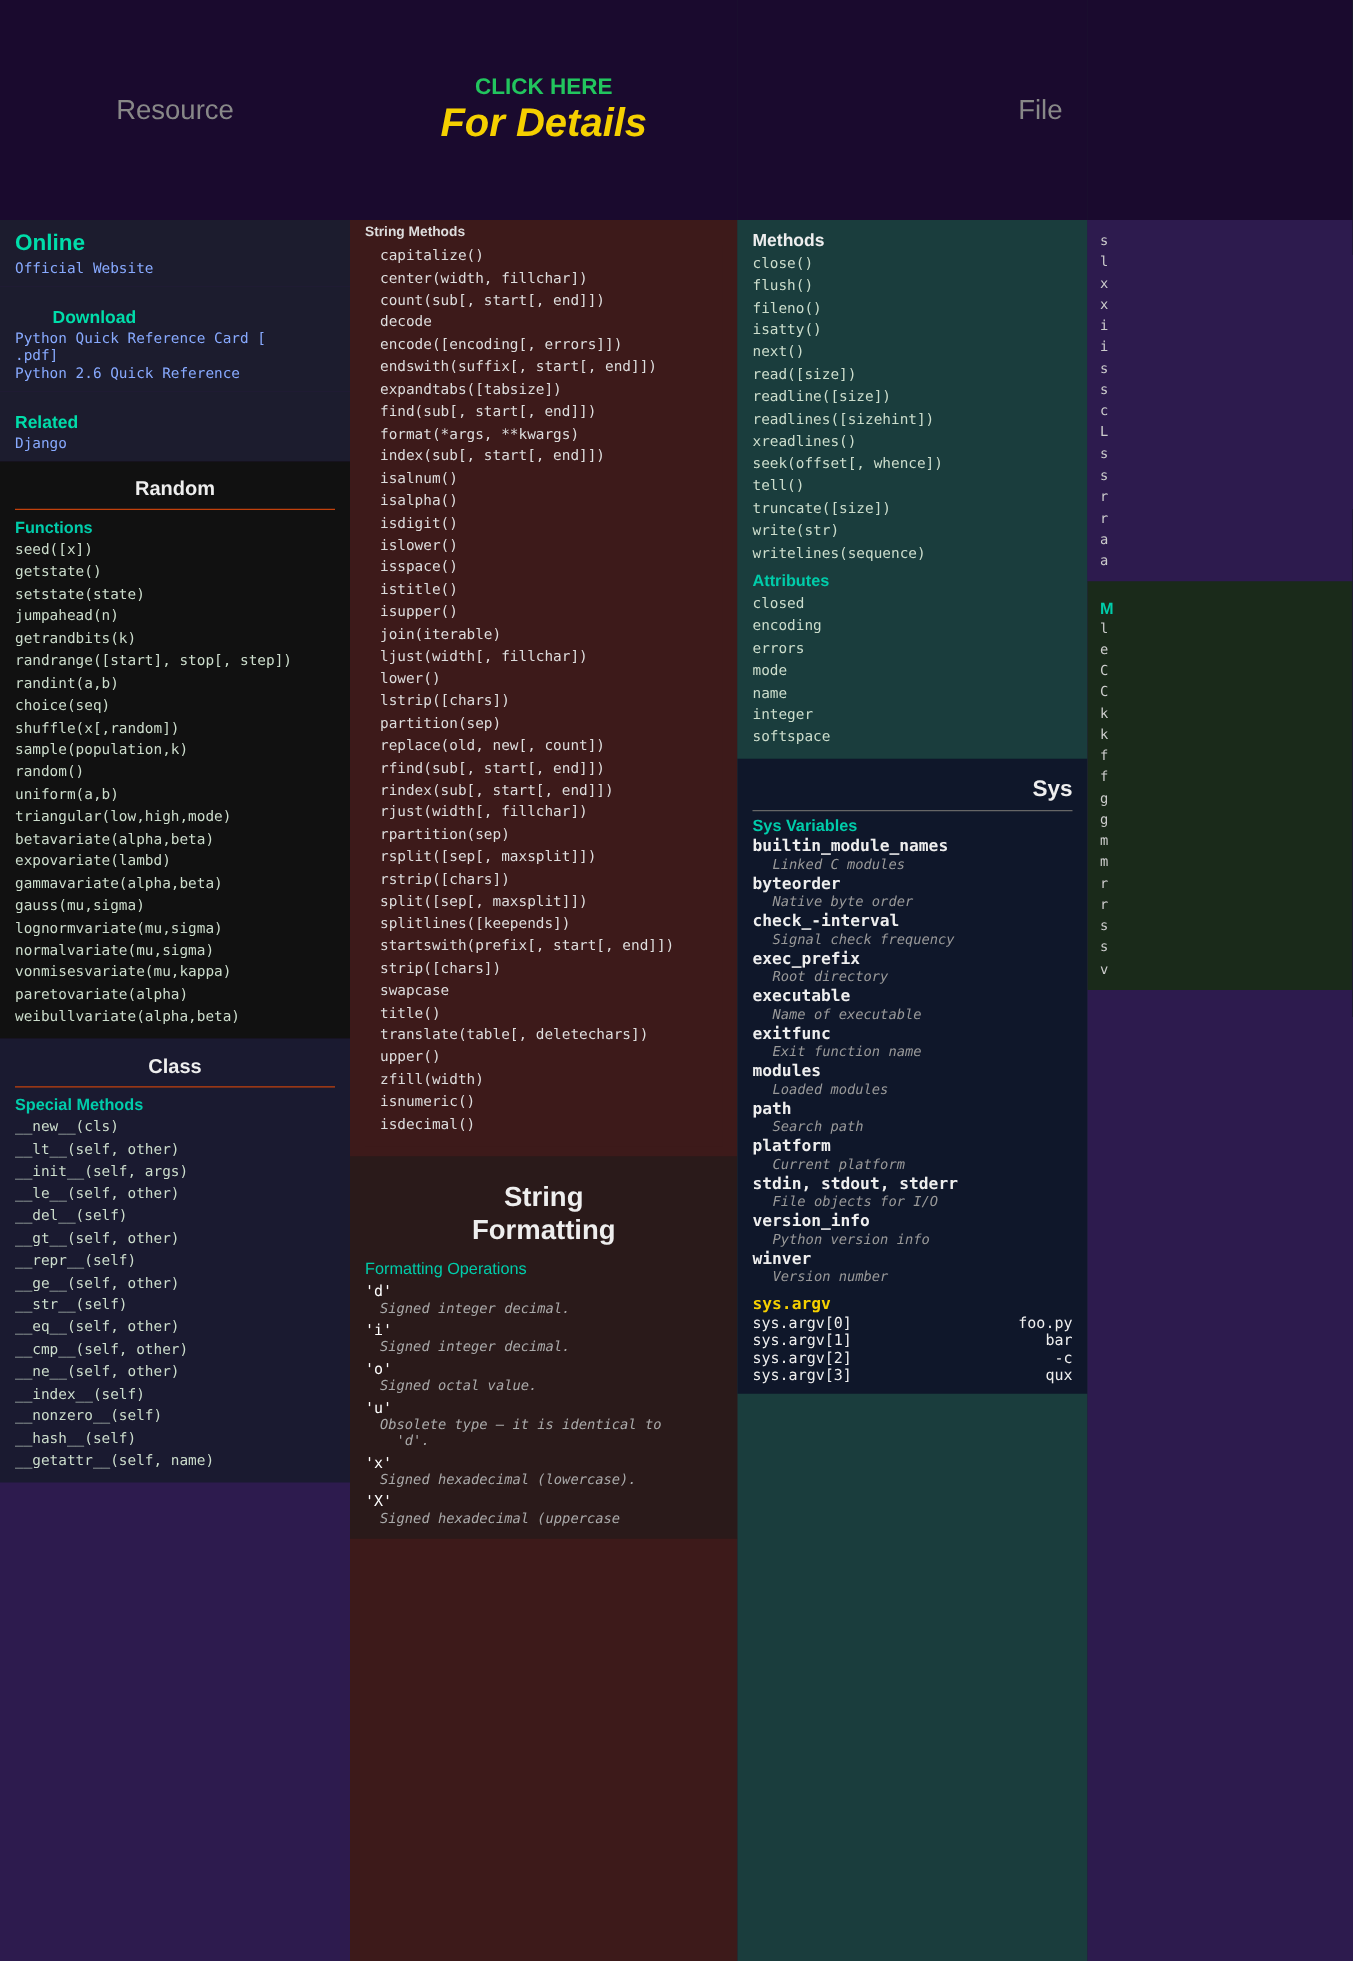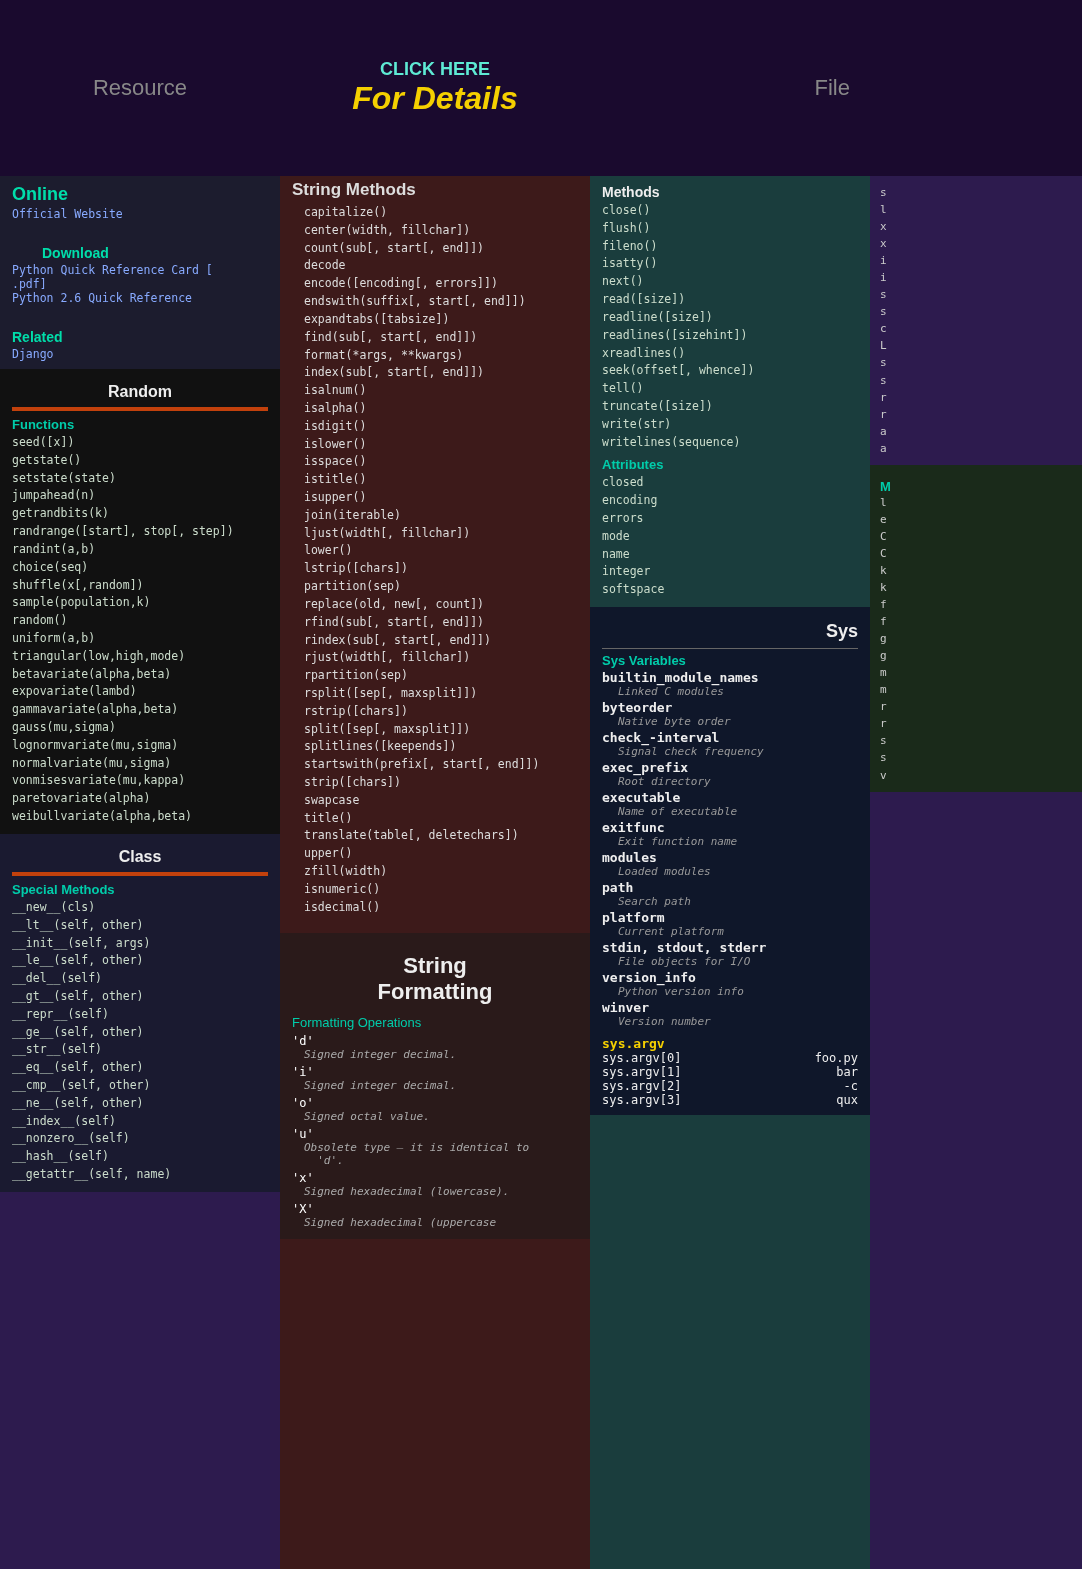--- a/index.html
+++ b/index.html
@@ -69,21 +69,21 @@
       background: #1a0a2e;
       display: flex;
       flex-direction: column;
       align-items: center;
       justify-content: center;
       position: relative;
       z-index: 10;
     }
 
     .click-here-top {
-      color: #5eead4;
+      color: #22c55e;
       font-size: 18px;
       font-family: sans-serif;
       font-weight: bold;
     }
 
     .click-here-bottom {
       color: #f5d000;
       font-size: 32px;
       font-family: sans-serif;
       font-weight: 900;
@@ -109,21 +109,21 @@
       background: #1a0a2e;
     }
 
     .section-title {
       color: #eee;
       font-size: 16px;
       font-family: sans-serif;
       font-weight: bold;
       text-align: center;
       padding: 6px 0;
-      border-bottom: 4px solid #c2410c;
+      border-bottom: 1px solid #c2410c;
       margin-bottom: 6px;
     }
 
     .subsection-title {
       color: #00ccaa;
       font-size: 13px;
       font-family: sans-serif;
       font-weight: bold;
       margin-top: 6px;
       margin-bottom: 2px;
@@ -303,21 +303,21 @@
     }
 
     
     .str-methods-header {
       background: #3d1a1a;
       padding: 4px 12px 4px 12px;
     }
 
     .str-methods-title {
       color: #ddd;
-      font-size: 17px;
+      font-size: 11px;
       font-family: sans-serif;
       font-weight: bold;
     }
 
     .col2-methods-list {
       background: #3d1a1a;
       padding: 0 12px 8px 12px;
     }
 
     .col2-methods-list li {

